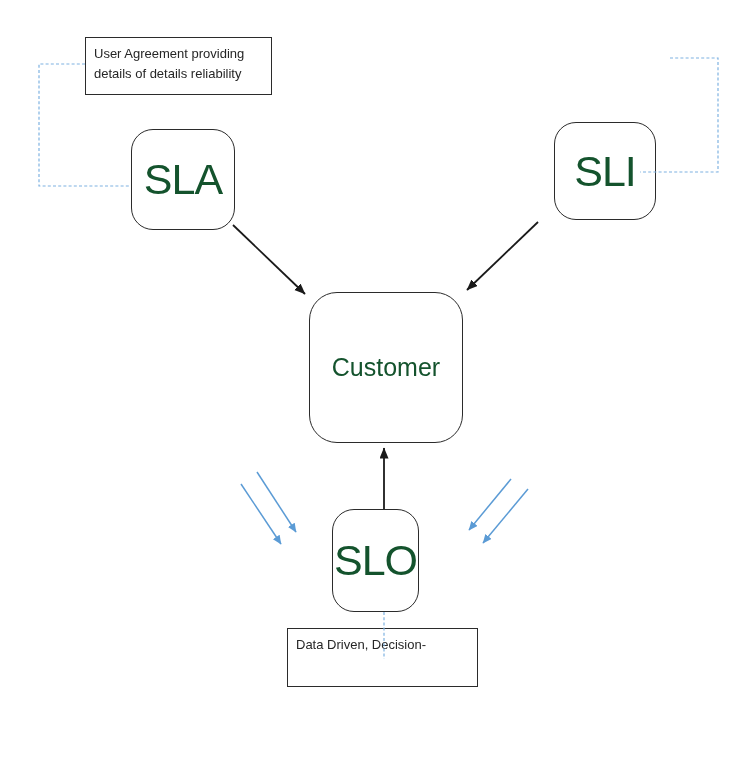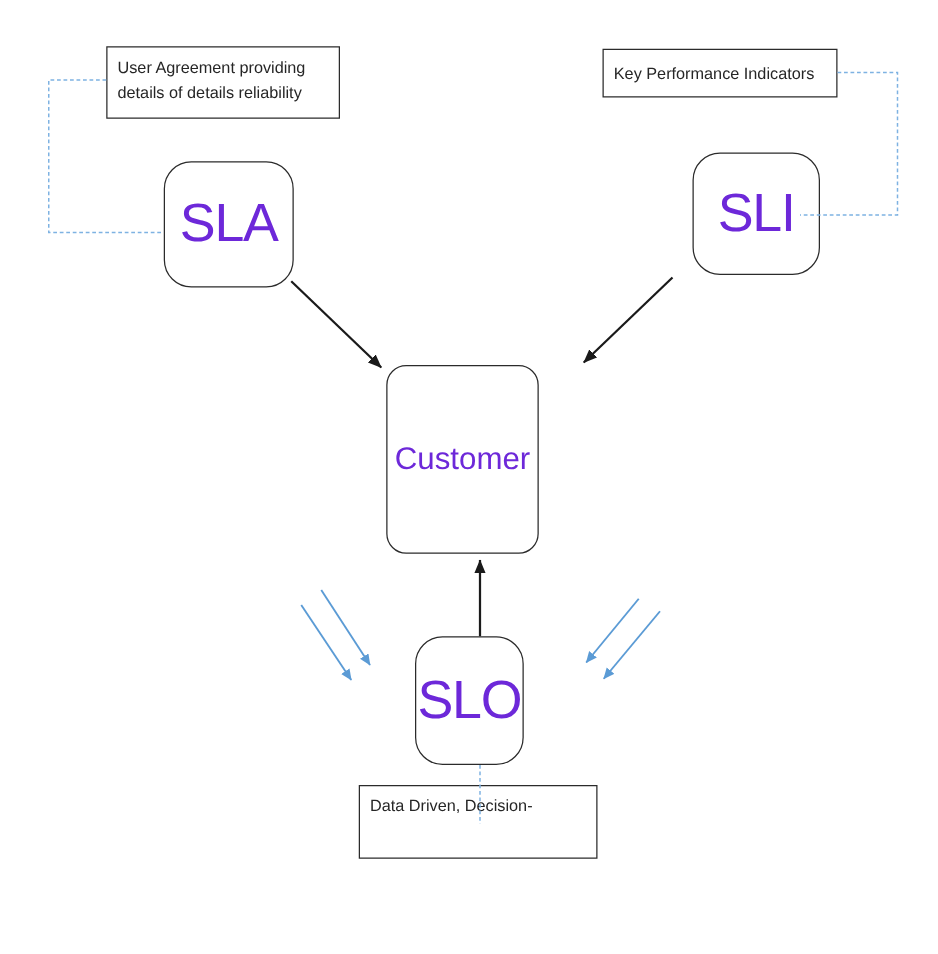--- a/index.html
+++ b/index.html
@@ -37,38 +37,38 @@
   .note span { display: block; white-space: nowrap; }
   .note-sla  { left: 85px;  top: 37px;  width: 187px; height: 58px; }
   .note-sli  { left: 482px; top: 39px;  width: 188px; height: 39px; padding-top: 9px; }
   .note-slo  { left: 287px; top: 628px; width: 191px; height: 59px; }
   
   .node {
     position: absolute;
     box-sizing: border-box;
     border: 1.6px solid #2b2b2b;
     background: #ffffff;
-    color: #6d28d9;
+    color: #14532d;
     display: flex;
     align-items: center;
     justify-content: center;
     text-align: center;
     z-index: 2;
   }
   .node-acronym {
     font-size: 43px;
     letter-spacing: -1px;
     border-radius: 22px;
   }
   .node-sla { left: 131px; top: 129px; width: 104px; height: 101px; }
   .node-sli { left: 554px; top: 122px; width: 102px; height: 98px; }
   .node-slo { left: 332px; top: 509px; width: 87px; height: 103px; }
   .node-cs {
-    left: 309px; top: 292px; width: 122px; height: 151px;
-    border-radius: 16px;
+    left: 309px; top: 292px; width: 154px; height: 151px;
+    border-radius: 28px;
     font-size: 25px;
     line-height: 33px;
   }
   .node-cs span { display: block; }
 </style>
 </head>
 <body>
 
 <div class="canvas">
 
@@ -95,23 +95,20 @@
 
     <path d="M511 479 L469 530" fill="none" stroke-width="1.5" marker-end="url(#mArrowBlue)" stroke="#5B9BD5"></path>
     <path d="M528 489 L483 543" fill="none" stroke-width="1.5" marker-end="url(#mArrowBlue)" stroke="#5B9BD5"></path>
   </svg>
 
   <div class="note note-sla">
     <span>User Agreement providing</span>
     <span>details of details reliability</span>
   </div>
 
-  <div class="note note-sli">
-    <span>Key Performance Indicators</span>
-  </div>
 
   <div class="note note-slo">
     <span>Data Driven, Decision-</span>
   </div>
 
   <div class="node node-acronym node-sla">
     <span>SLA</span>
   </div>
 
   <div class="node node-acronym node-sli">

